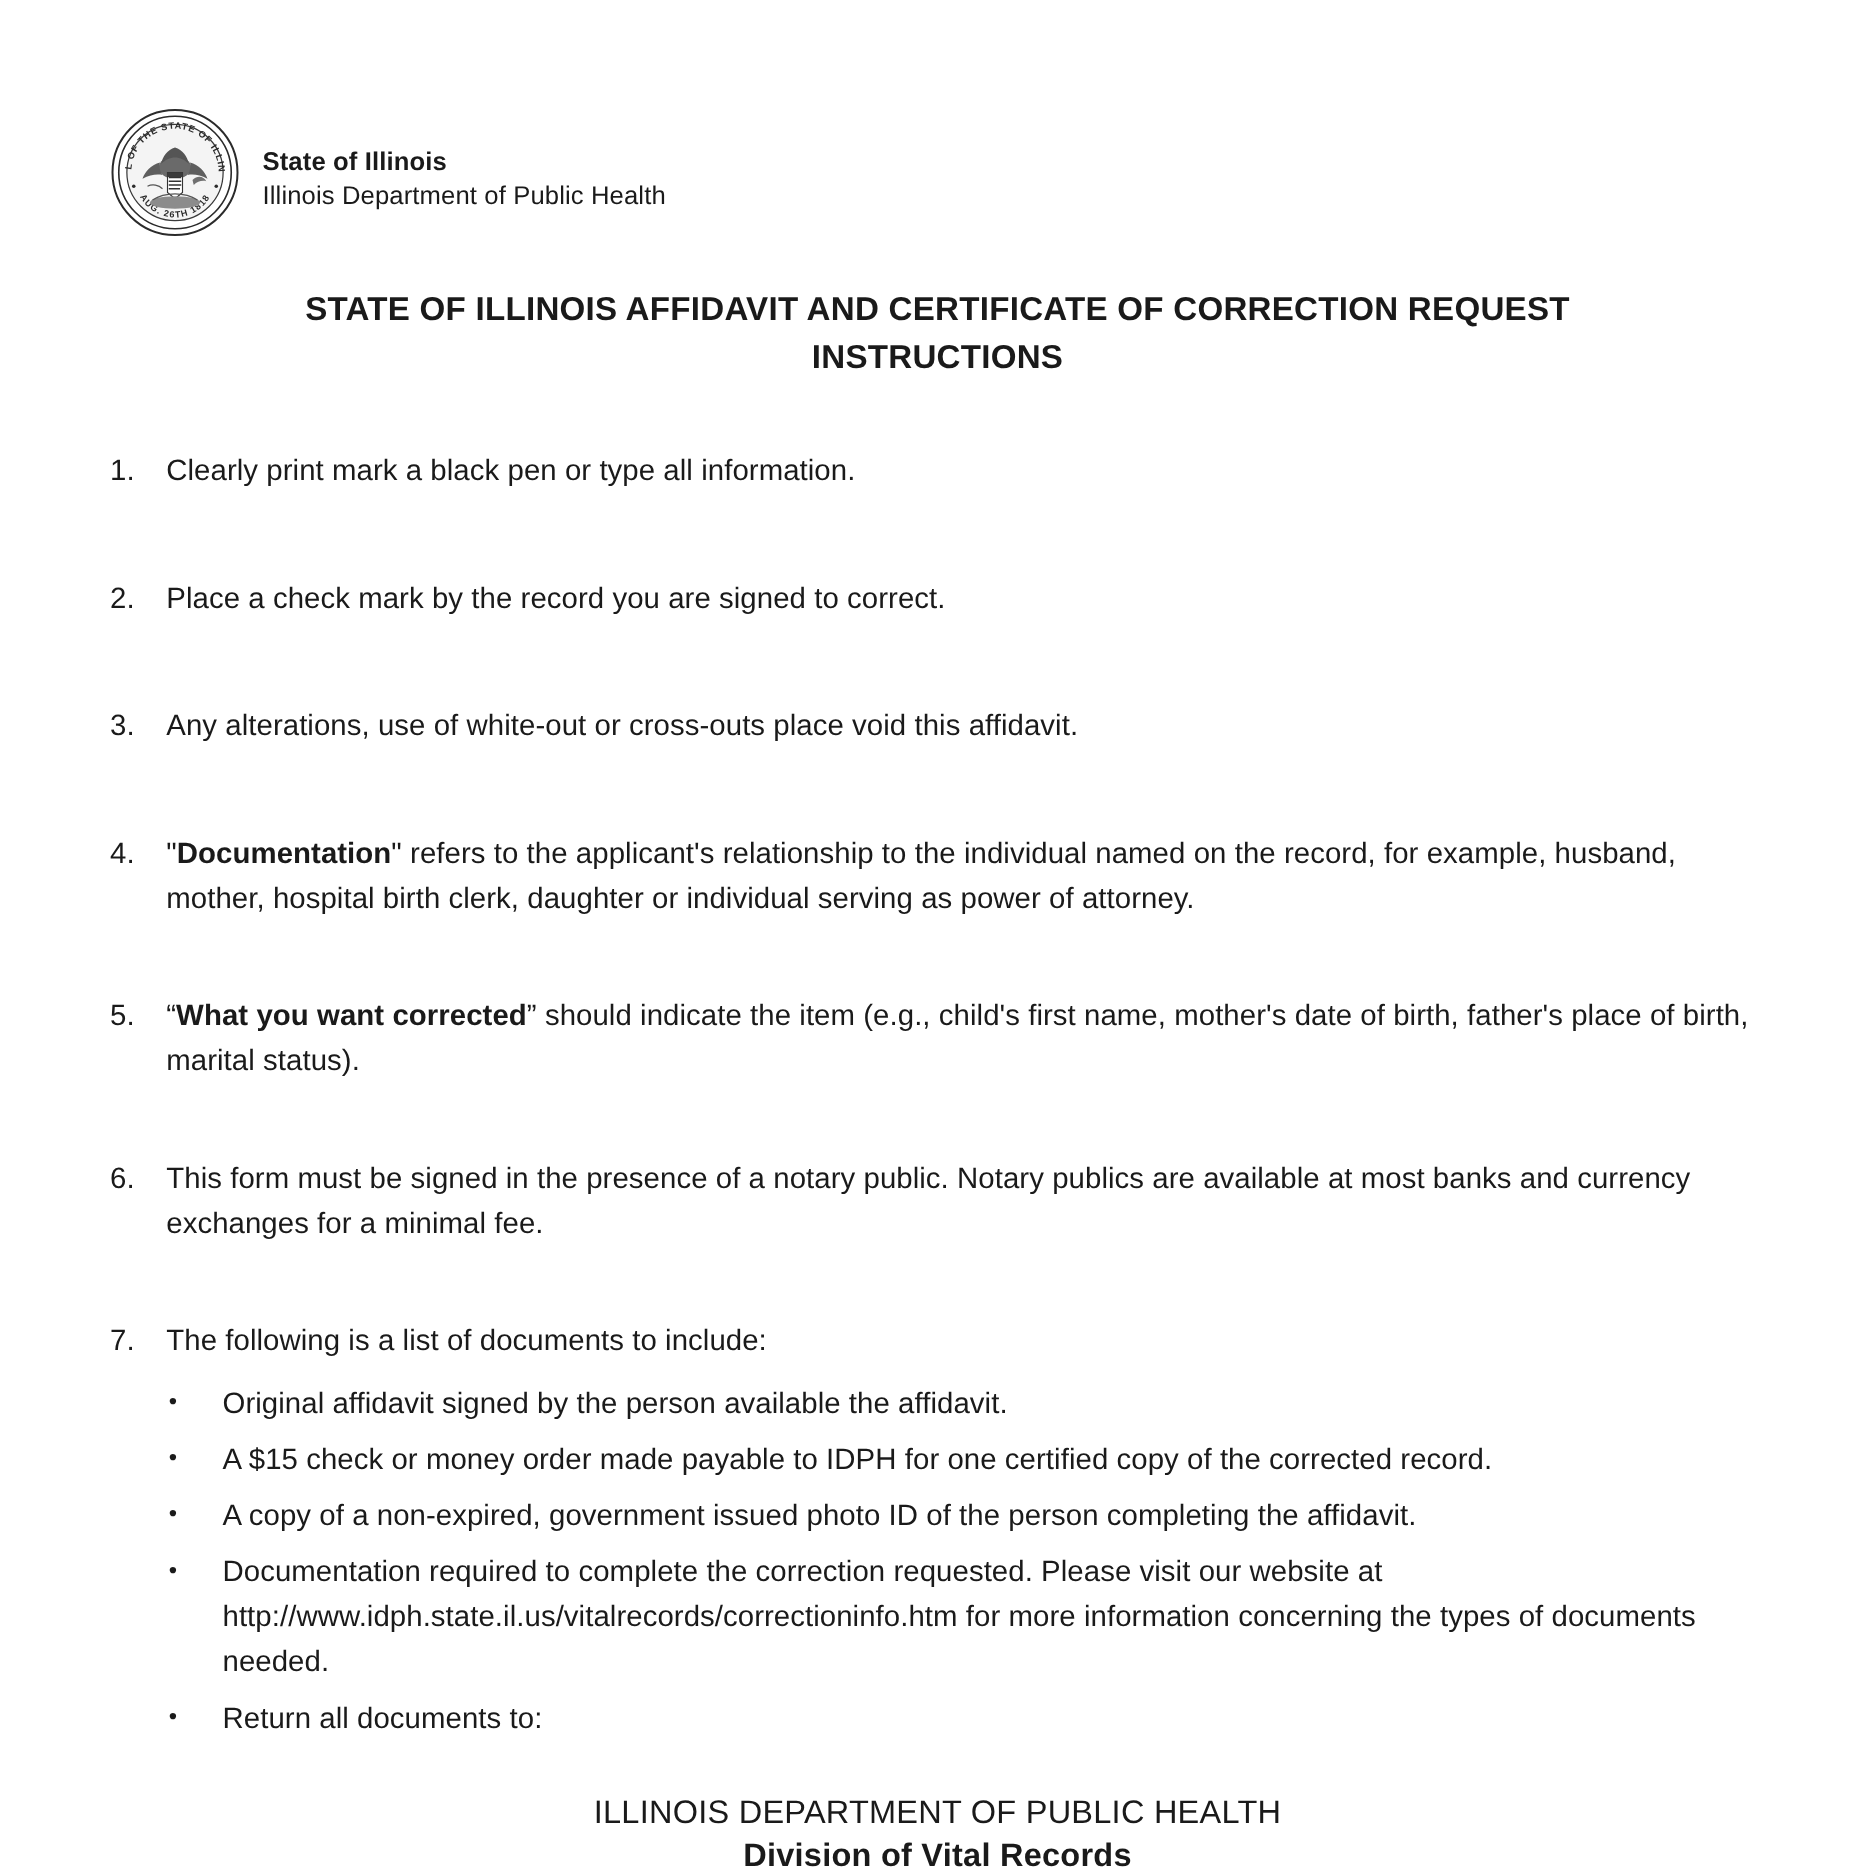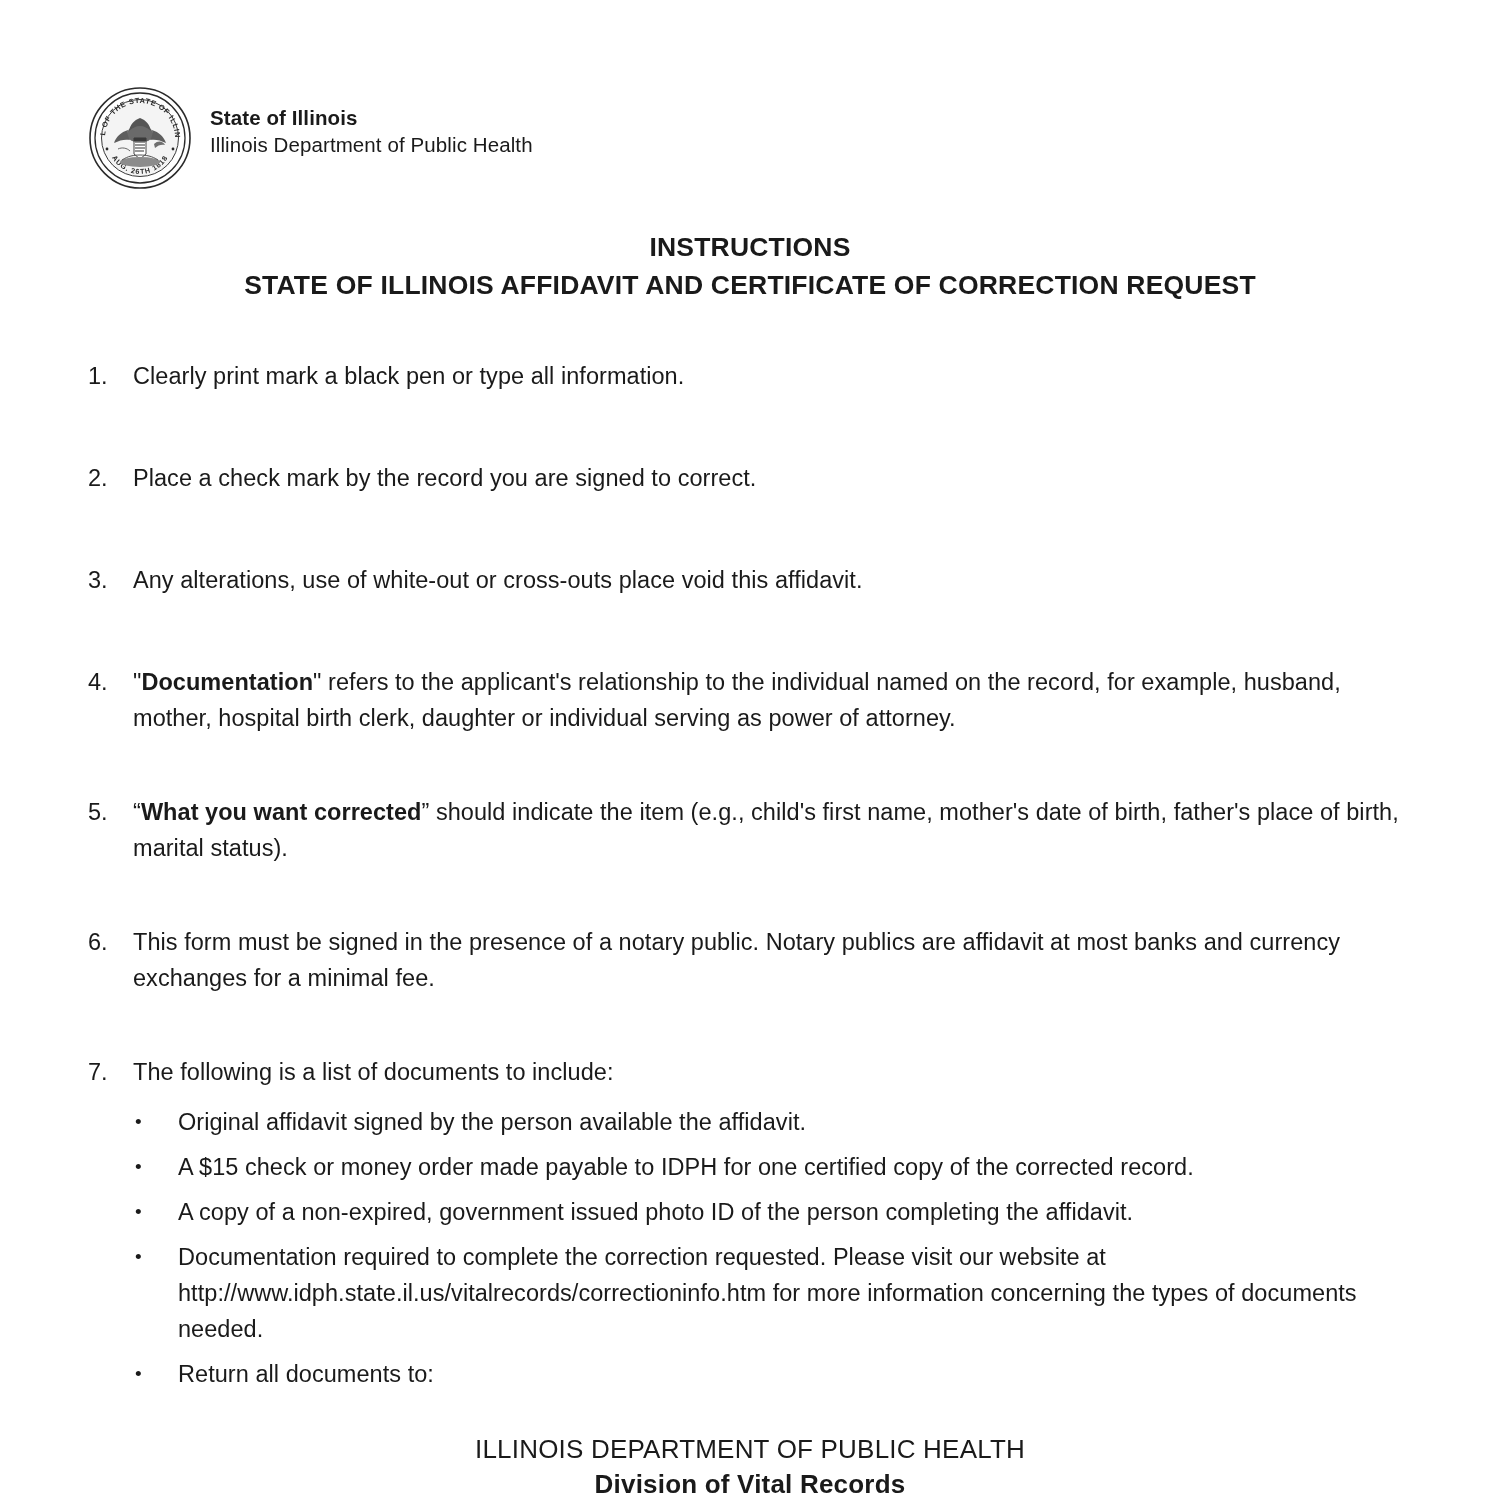--- a/index.html
+++ b/index.html
@@ -34,20 +34,21 @@
   .agency-block {
     margin-left: 18px;
     padding-top: 19px;
   }
   .agency-state {
     font-size: 20.5px;
     font-weight: bold;
     line-height: 26px;
     letter-spacing: 0.1px;
     white-space: nowrap;
+    margin-top: 12px;
   }
   .agency-dept {
     font-size: 20.5px;
     font-weight: normal;
     line-height: 27px;
     letter-spacing: 0.1px;
     white-space: nowrap;
   }
 
   
@@ -167,22 +168,22 @@
       </g>
     </svg>
   </div>
   <div class="agency-block">
     <div class="agency-state">State of Illinois</div>
     <div class="agency-dept">Illinois Department of Public Health</div>
   </div>
 </div>
 
 <div class="doc-title">
+  <div>STATE OF ILLINOIS AFFIDAVIT AND CERTIFICATE OF CORRECTION REQUEST</div>
   <div>INSTRUCTIONS</div>
-  <div>STATE OF ILLINOIS AFFIDAVIT AND CERTIFICATE OF CORRECTION REQUEST</div>
 </div>
 
 <div class="instructions">
 
   <div class="inst-item">
     <div class="inst-num">1.</div>
     <div class="inst-text">Clearly print mark a black pen or type all information.</div>
   </div>
   <div class="gap-lg"></div>
 
@@ -205,21 +206,21 @@
   <div class="gap-md"></div>
 
   <div class="inst-item">
     <div class="inst-num">5.</div>
     <div class="inst-text">“<b>What you want corrected</b>” should indicate the item (e.g., child's first name, mother's date of birth, father's place of birth, marital status).</div>
   </div>
   <div class="gap-md"></div>
 
   <div class="inst-item">
     <div class="inst-num">6.</div>
-    <div class="inst-text">This form must be signed in the presence of a notary public. Notary publics are affidavit at most banks and currency exchanges for a minimal fee.</div>
+    <div class="inst-text">This form must be signed in the presence of a notary public. Notary publics are available at most banks and currency exchanges for a minimal fee.</div>
   </div>
   <div class="gap-md"></div>
 
   <div class="inst-item">
     <div class="inst-num">7.</div>
     <div class="inst-text">The following is a list of documents to include:</div>
   </div>
 
   <div class="bullets">
     <div class="bullet-item">

